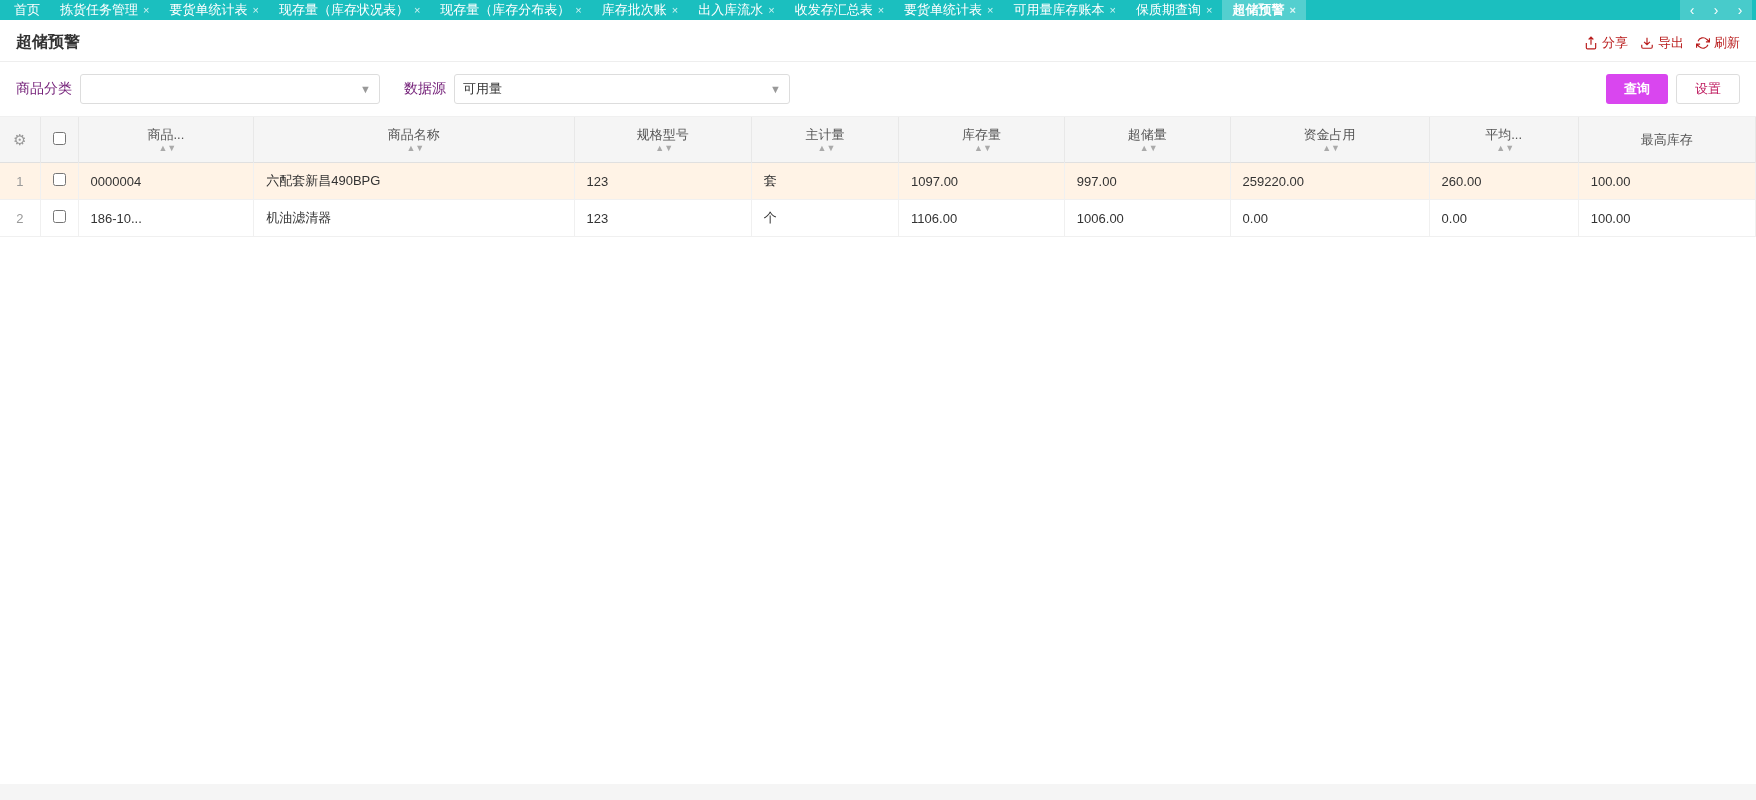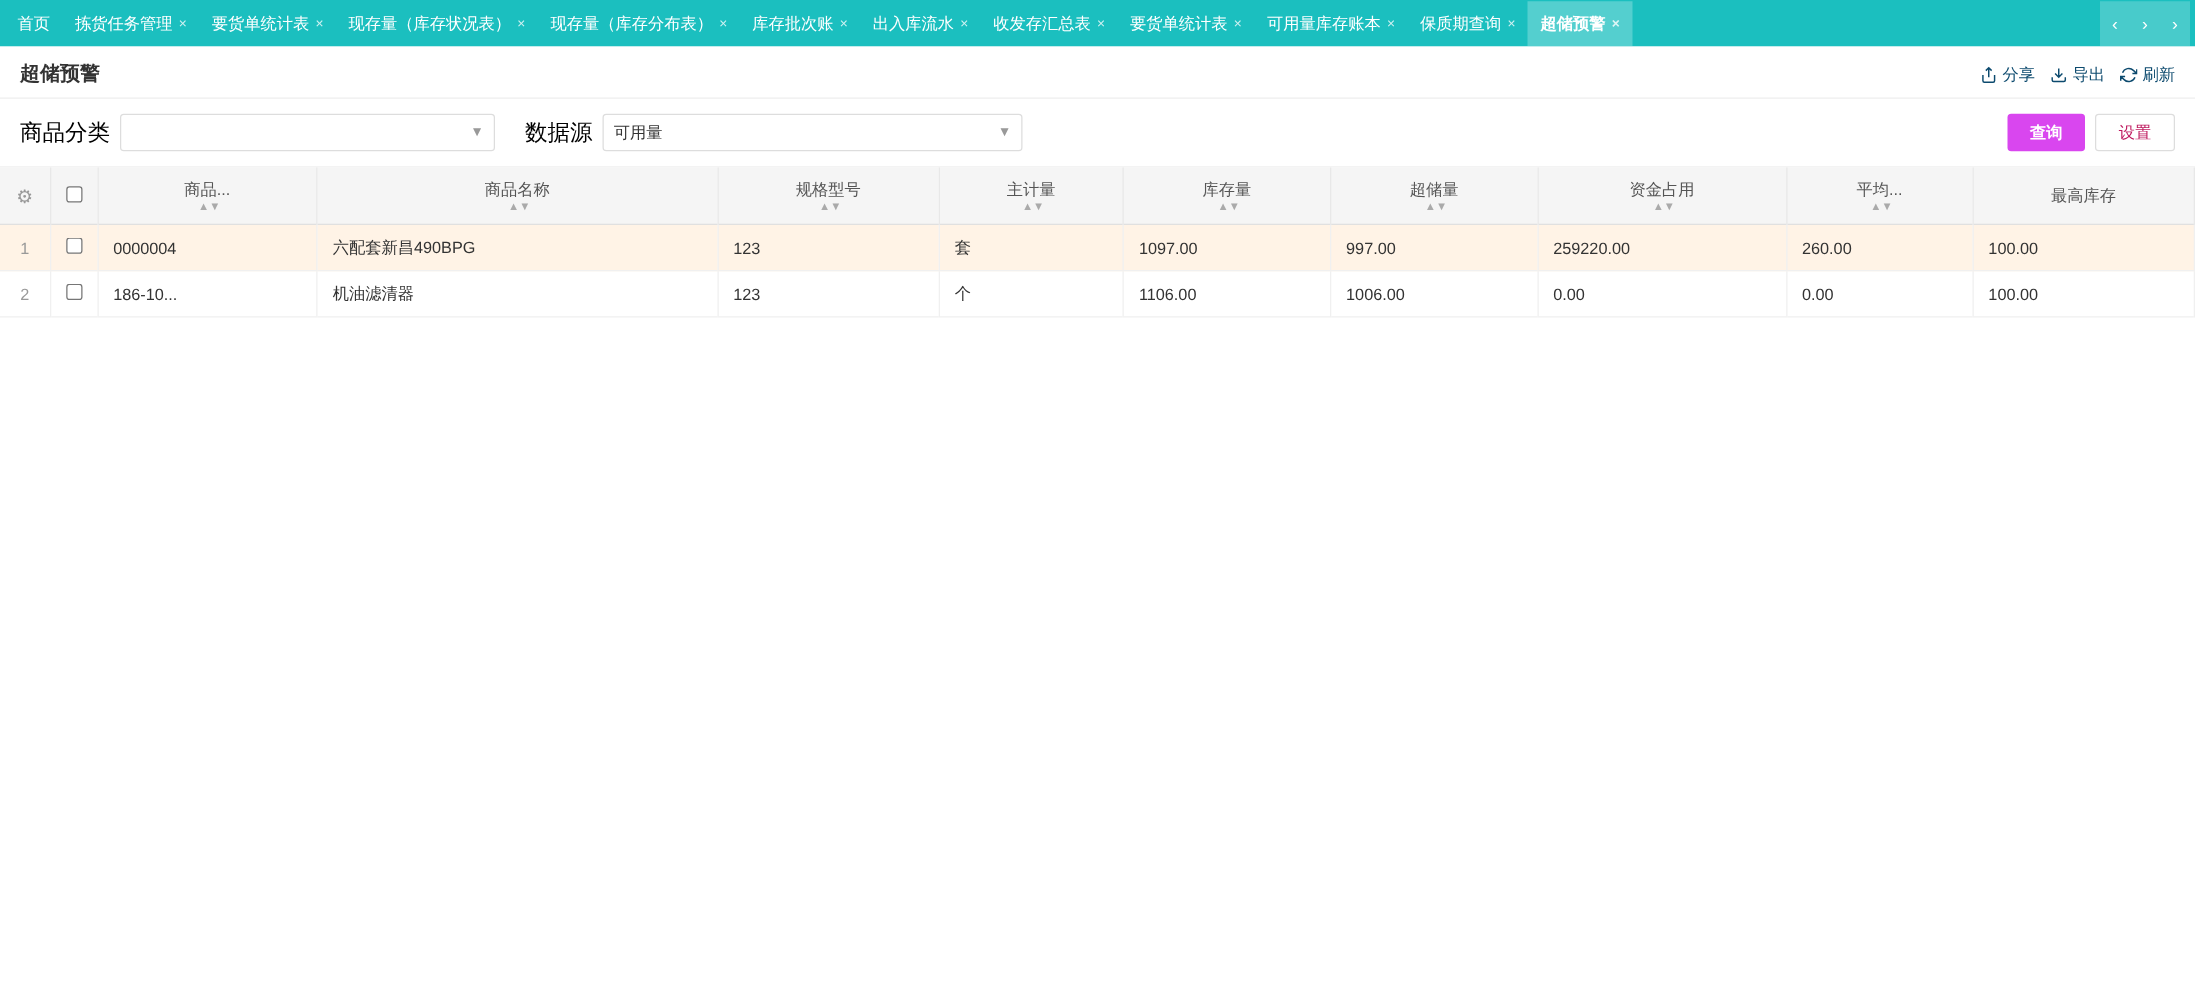--- a/index.html
+++ b/index.html
@@ -3,21 +3,21 @@
   <meta charset="utf-8">
   <style>
     * { box-sizing: border-box; margin: 0; padding: 0; }
     body { font-family: 'Microsoft YaHei', Arial, sans-serif; font-size: 13px; background: #f5f5f5; color: #333; }
 
     
     .top-nav {
       background: #1bbfbf;
       display: flex;
       align-items: center;
-      height: 37px;
+      height: 20px;
       padding: 0 4px;
       overflow: hidden;
       position: relative;
     }
     .top-nav-item {
       color: #fff;
       padding: 0 10px;
       height: 36px;
       display: flex;
       align-items: center;
@@ -72,21 +72,21 @@
     }
     .header-actions {
       display: flex;
       gap: 12px;
       align-items: center;
     }
     .header-action-btn {
       display: flex;
       align-items: center;
       gap: 4px;
-      color: #0c4a6e;
+      color: #b91c1c;
       cursor: pointer;
       font-size: 13px;
       background: none;
       border: none;
     }
     .btn-orange {
       background: #d946ef;
       color: #fff;
       border: none;
       padding: 6px 18px;
@@ -112,22 +112,22 @@
       padding: 12px 16px;
       gap: 24px;
       border-bottom: 1px solid #f0f0f0;
     }
     .filter-group {
       display: flex;
       align-items: center;
       gap: 8px;
     }
     .filter-label {
-      color: #000000;
-      font-size: 18px;
+      color: #701a75;
+      font-size: 14px;
       white-space: nowrap;
     }
     .filter-select {
       width: 220px;
       height: 30px;
       border: 1px solid #ddd;
       border-radius: 3px;
       padding: 0 8px;
       font-size: 13px;
       color: #333;

